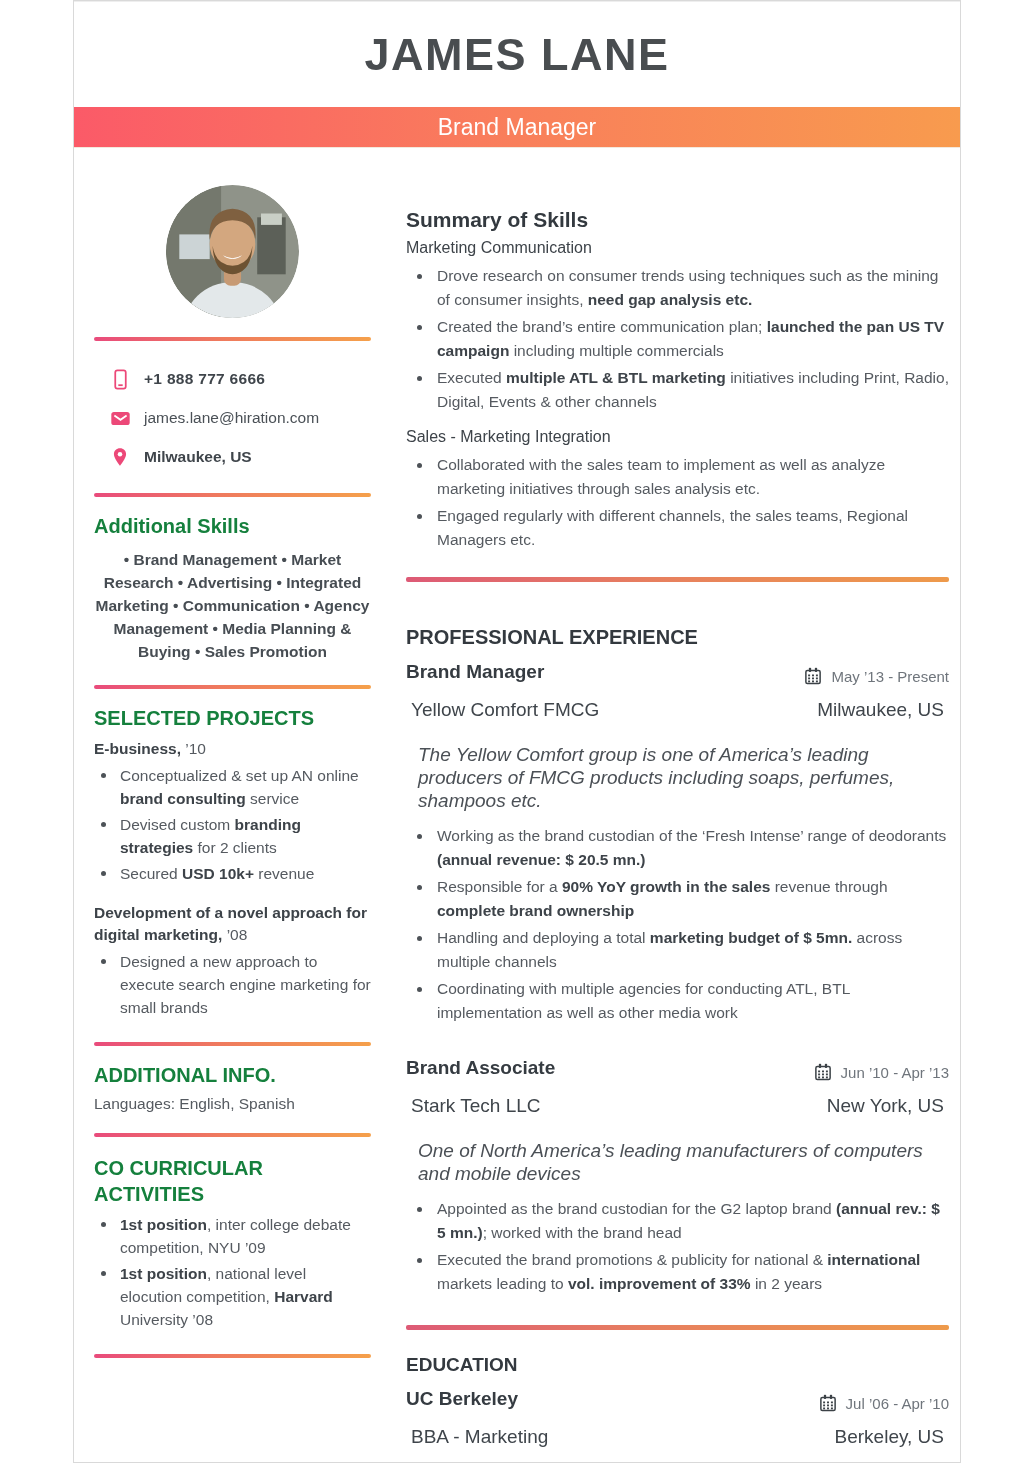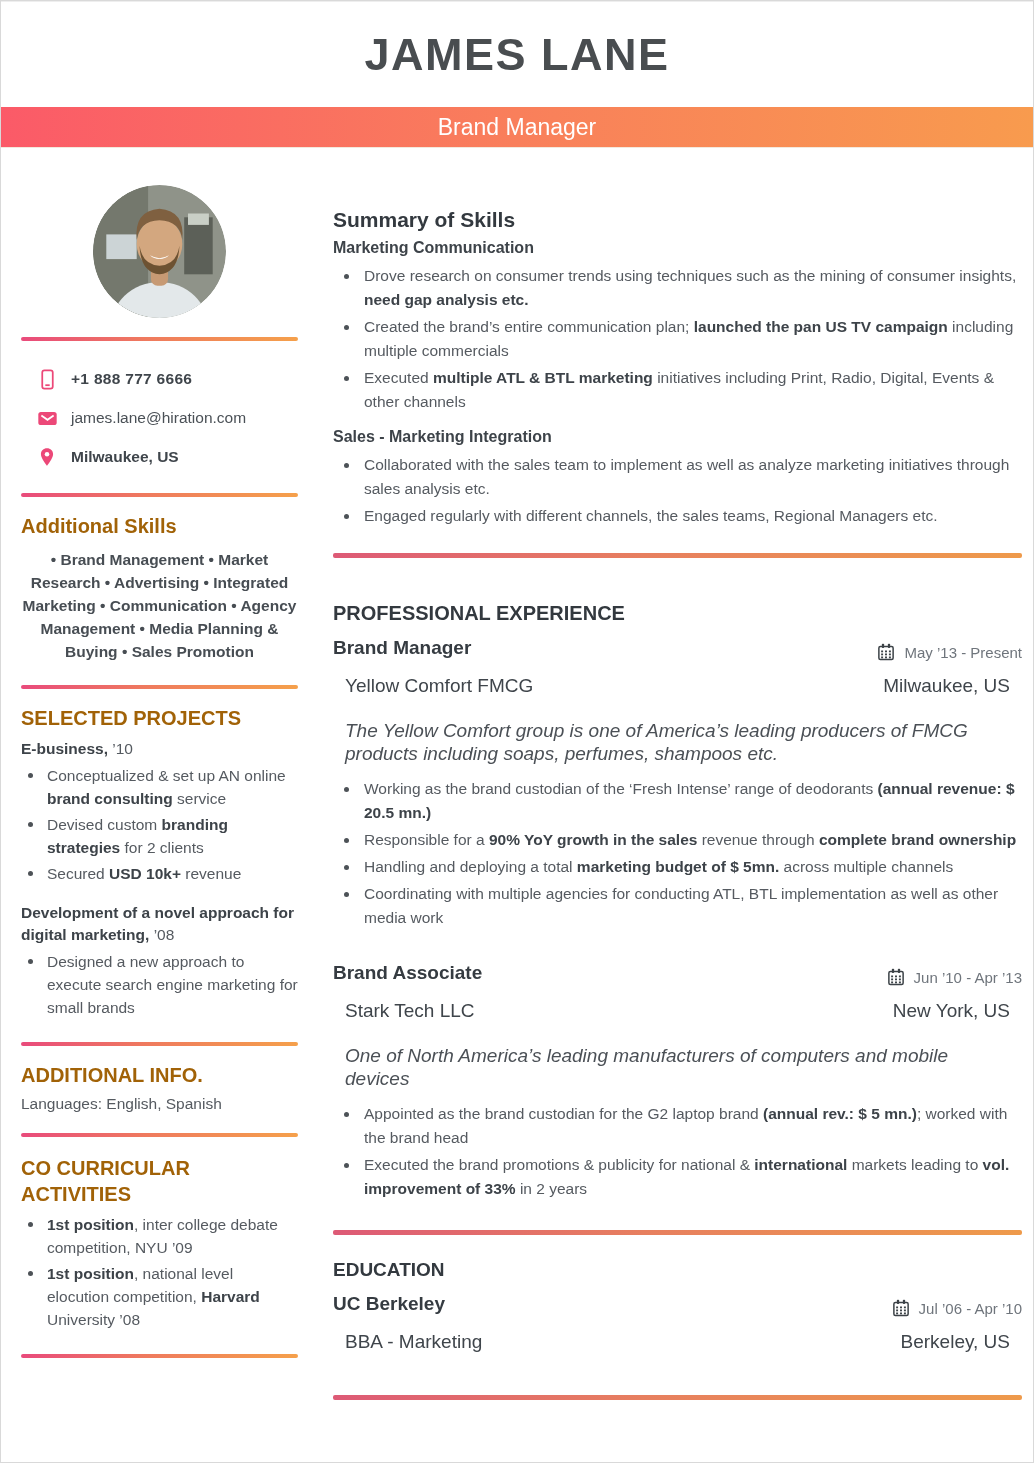--- a/index.html
+++ b/index.html
@@ -1,19 +1,19 @@
 <!DOCTYPE html>
 <html><head>
 <meta charset="utf-8">
 <style>
   * { margin:0; padding:0; box-sizing:border-box; }
   html,body { background:#fff; }
   body { font-family:"Liberation Sans", sans-serif; color:#555a60; }
   .page {
-    position:relative; width:1034px; height:1463px; margin:0 auto;
+    position:relative; width:888px; height:1463px; margin:0 auto;
     background:#fff; border:1px solid #d9d9d9; overflow:hidden;
   }
   
   .name-wrap { height:106px; display:flex; align-items:center; justify-content:center; border-top:1px solid #eee; }
   .name { font-size:45px; font-weight:600; letter-spacing:1.5px; color:#494d50; }
   .title-bar {
     height:41px; display:flex; align-items:center; justify-content:center;
     background:linear-gradient(90deg,#fb5a68 0%,#f97f5b 50%,#f89b4e 100%);
     border-bottom:1px solid #f3e9dd;
   }
@@ -35,39 +35,39 @@
   .photo { width:133px; height:133px; border-radius:50%; overflow:hidden; margin:37px auto 0; }
   .contact { padding:26px 0 24px 14px; }
   .contact-row { display:flex; align-items:center; margin-bottom:15px; }
   .contact-row:last-child { margin-bottom:0; }
   .contact-row .cicon { width:24px; height:24px; flex:none; margin-right:12px; display:flex; align-items:center; justify-content:center; }
   .contact-text { font-size:15.5px; color:#3f454b; }
   .ct-phone { font-weight:600; letter-spacing:.3px; }
   .ct-email { font-weight:400; color:#4a5056; }
   .ct-loc { font-weight:700; }
   .l-section { padding:18px 0 20px; }
-  .l-heading { font-size:20px; font-weight:600; color:#a16207; margin-bottom:8px; }
+  .l-heading { font-size:20px; font-weight:600; color:#15803d; margin-bottom:8px; }
   .skills-text { font-size:15.5px; line-height:23px; font-weight:700; color:#474d53; text-align:center; padding:2px 0 2px; }
   .proj-title { font-size:15.5px; line-height:22px; color:#555a60; margin:2px 0 4px; }
   .proj + .proj { margin-top:17px; }
   .info-text { font-size:15.5px; color:#555a60; }
   .l-heading.two-line { line-height:26px; margin-bottom:6px; }
   
   .r-heading { font-size:21px; font-weight:600; color:#33393f; margin-bottom:7px; }
   .r-heading.caps { font-size:20px; }
-  .sub-heading { font-size:16px; font-weight:700; color:#3d4349; margin:14px 0 7px; }
+  .sub-heading { font-size:16px; font-weight:400; color:#3d4349; margin:14px 0 7px; }
   .sub-heading.first { margin-top:2px; }
   .summary-block { padding-bottom:22px; }
   .exp-block { padding-top:44px; padding-bottom:26px; }
   .edu-block { padding-top:24px; padding-bottom:42px; }
   .job { margin-top:10px; }
   .job-row { display:flex; justify-content:space-between; align-items:center; margin-bottom:4px; }
   .job-title { font-size:19px; font-weight:600; color:#353b41; }
   .dates { display:flex; align-items:center; gap:9px; font-size:15px; color:#6f757c;margin-top:8px; }
-  .company-row { display:flex; justify-content:space-between; align-items:flex-start; margin:14px 12px 0; }
+  .company-row { display:flex; justify-content:space-between; align-items:flex-start; margin:14px 5px 0; }
   .company { font-size:19px; font-weight:400; color:#3f454b; }
   .location { font-size:19px; font-weight:400; color:#3f454b; }
   .job-desc { font-style:italic; font-size:19px; line-height:23px; color:#4b5056; margin:22px 12px 12px; }
   .job2 { margin-top:30px; }
 </style>
 </head>
 <body>
 
 <div class="page">
 

